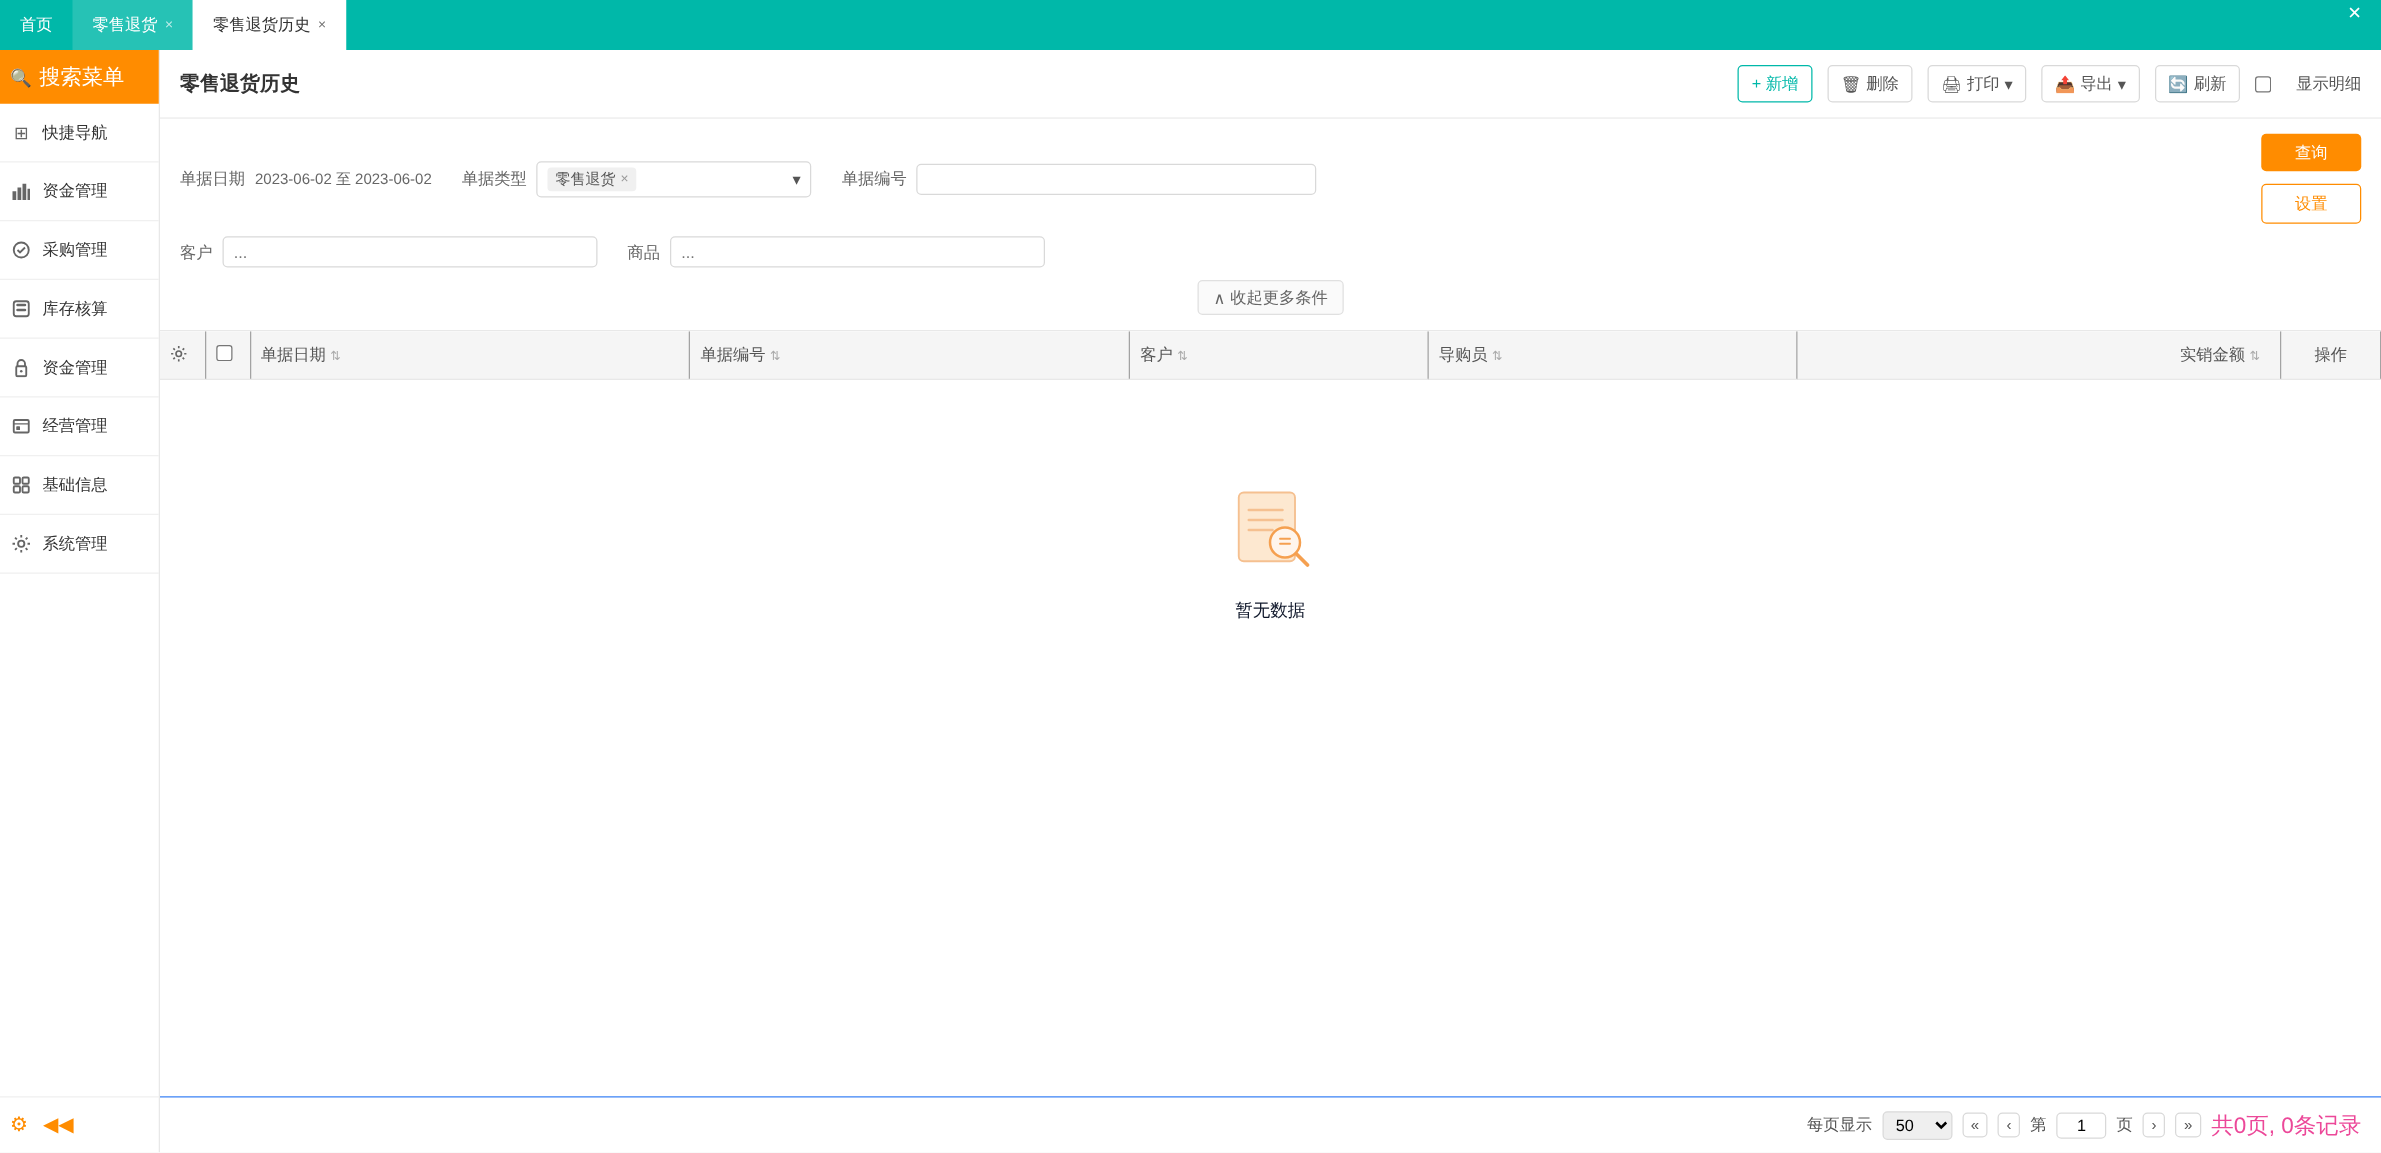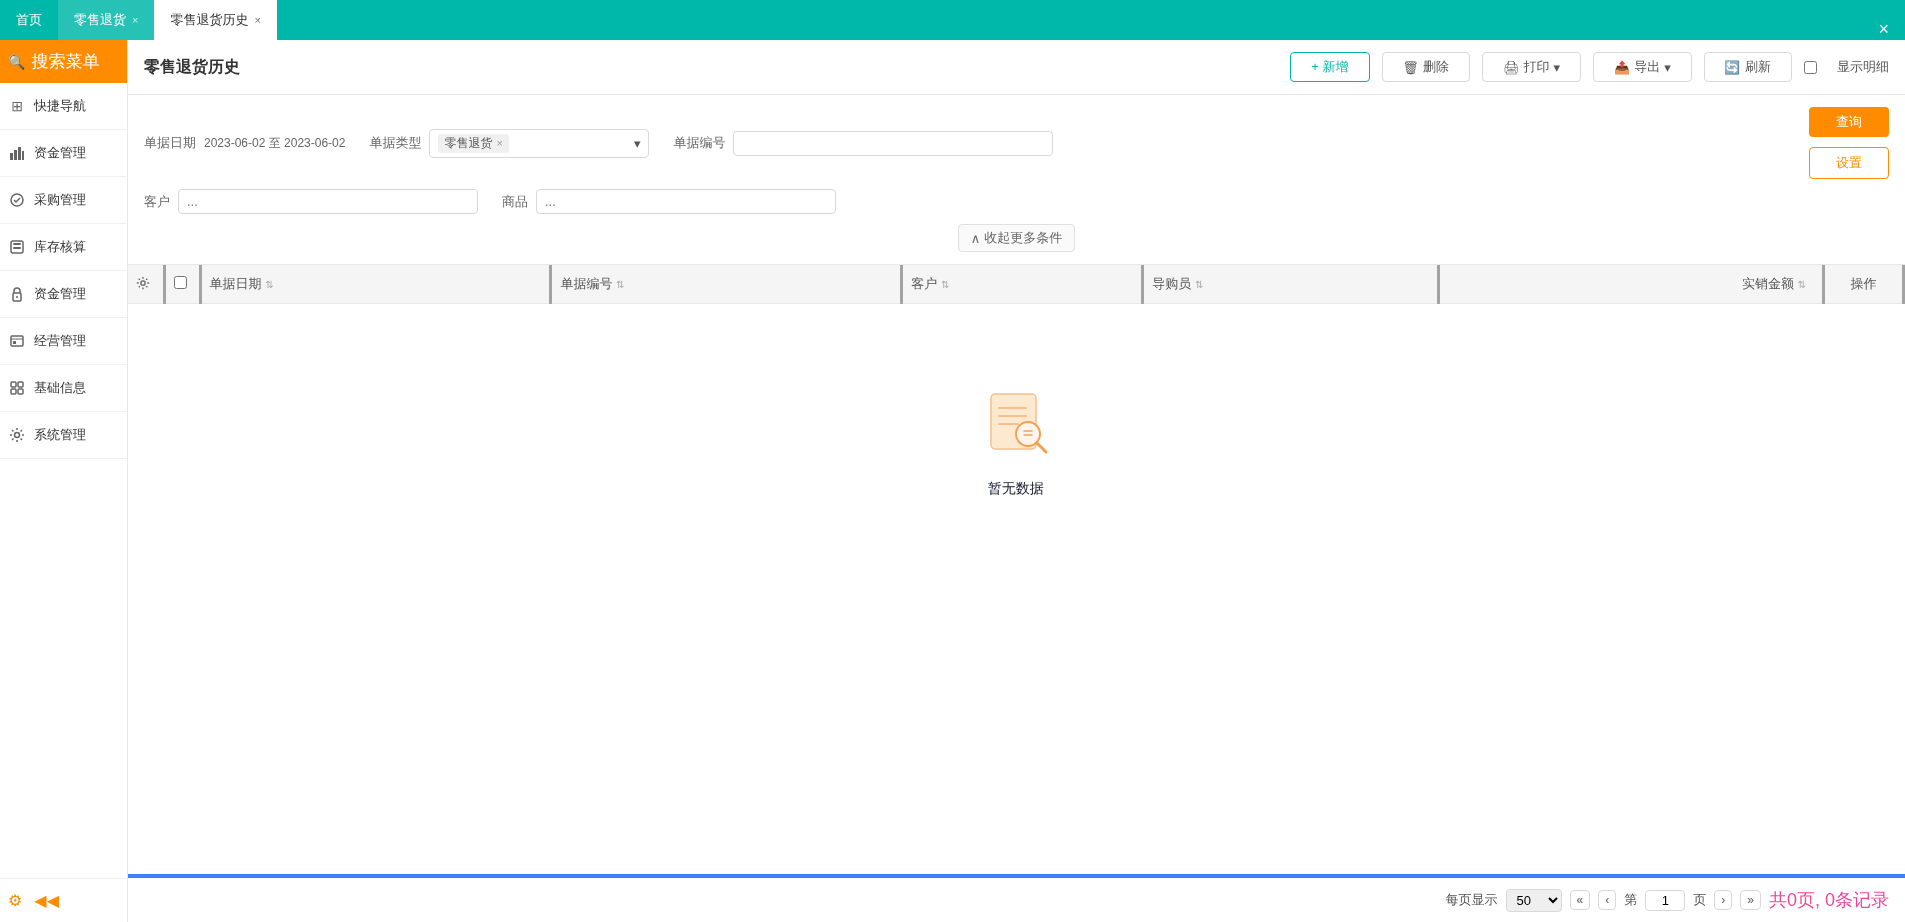--- a/index.html
+++ b/index.html
@@ -3,21 +3,21 @@
   <meta charset="utf-8">
   <style>
     * { box-sizing: border-box; margin: 0; padding: 0; font-family: 'Microsoft YaHei', Arial, sans-serif; }
     body { width: 1905px; height: 922px; overflow: hidden; background: #f5f5f5; display: flex; flex-direction: column; }
 
     
     .top-nav {
       background: #00b8a9;
       height: 40px;
       display: flex;
-      align-items: flex-end;
+      align-items: flex-start;
       padding: 0 0 0 0;
       flex-shrink: 0;
     }
     .top-nav-tabs {
       display: flex;
       align-items: center;
       height: 100%;
       flex: 1;
     }
     .nav-tab {
@@ -139,21 +139,21 @@
     }
     .header-actions {
       display: flex;
       align-items: center;
       gap: 12px;
     }
     .action-btn {
       display: flex;
       align-items: center;
       gap: 4px;
-      padding: 5px 20px;
+      padding: 5px 10px;
       border: 1px solid #d9d9d9;
       border-radius: 4px;
       background: #fff;
       cursor: pointer;
       font-size: 13px;
       color: #555;
     }
     .btn-add { color: #00b8a9; border-color: #00b8a9; }
     .display-toggle {
       display: flex;
@@ -307,21 +307,21 @@
       margin: 0;
     }
     .data-table {
       width: 100%;
       border-collapse: collapse;
       font-size: 13px;
     }
     .data-table th {
       background: #f5f5f5;
       border-bottom: 1px solid #e8e8e8;
-      border-right: 3px solid #a3a3a3;
+      border-right: 1px solid #a3a3a3;
       padding: 10px 8px;
       text-align: left;
       color: #555;
       font-weight: 500;
       white-space: nowrap;
       cursor: pointer;
     }
     .data-table th:first-child { width: 36px; }
     .data-table th .sort-arrows { font-size: 10px; color: #aaa; }
     .th-settings { width: 36px; text-align: center; cursor: pointer; }
@@ -342,21 +342,21 @@
       margin-bottom: 16px;
     }
     .empty-text {
       font-size: 14px;
       color: #0f172a;
     }
 
     
     .pagination-bar {
       background: #fff;
-      border-top: 4px solid #3b82f6;
+      border-top: 1px solid #3b82f6;
       padding: 10px 16px;
       display: flex;
       align-items: center;
       justify-content: flex-end;
       gap: 8px;
       font-size: 13px;
       color: #555;
       flex-shrink: 0;
     }
     .page-size-select {

